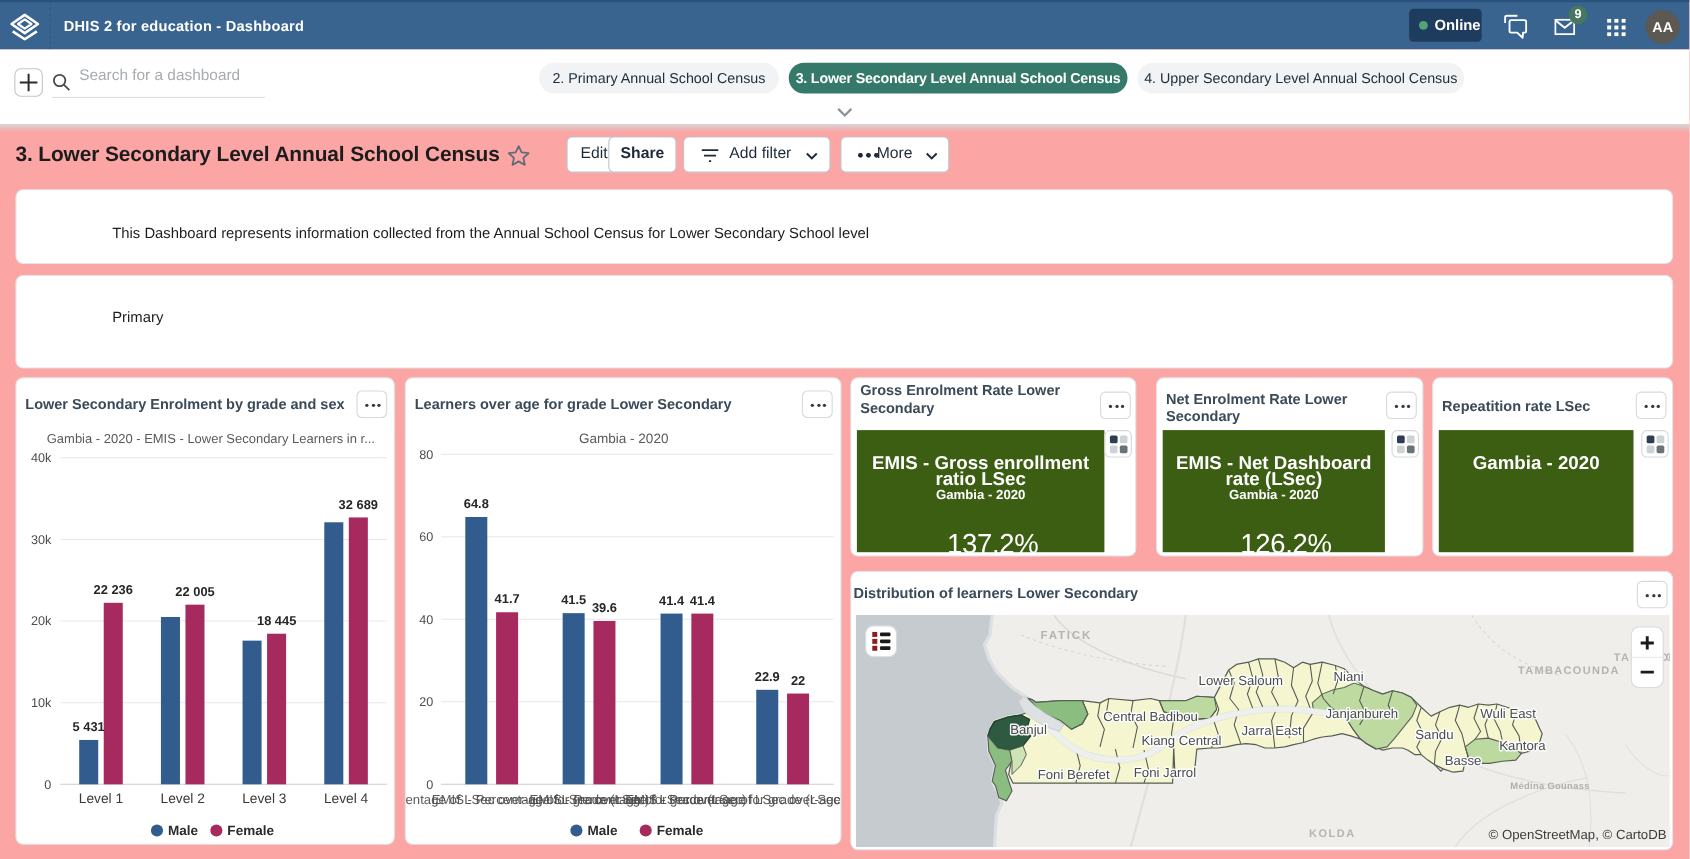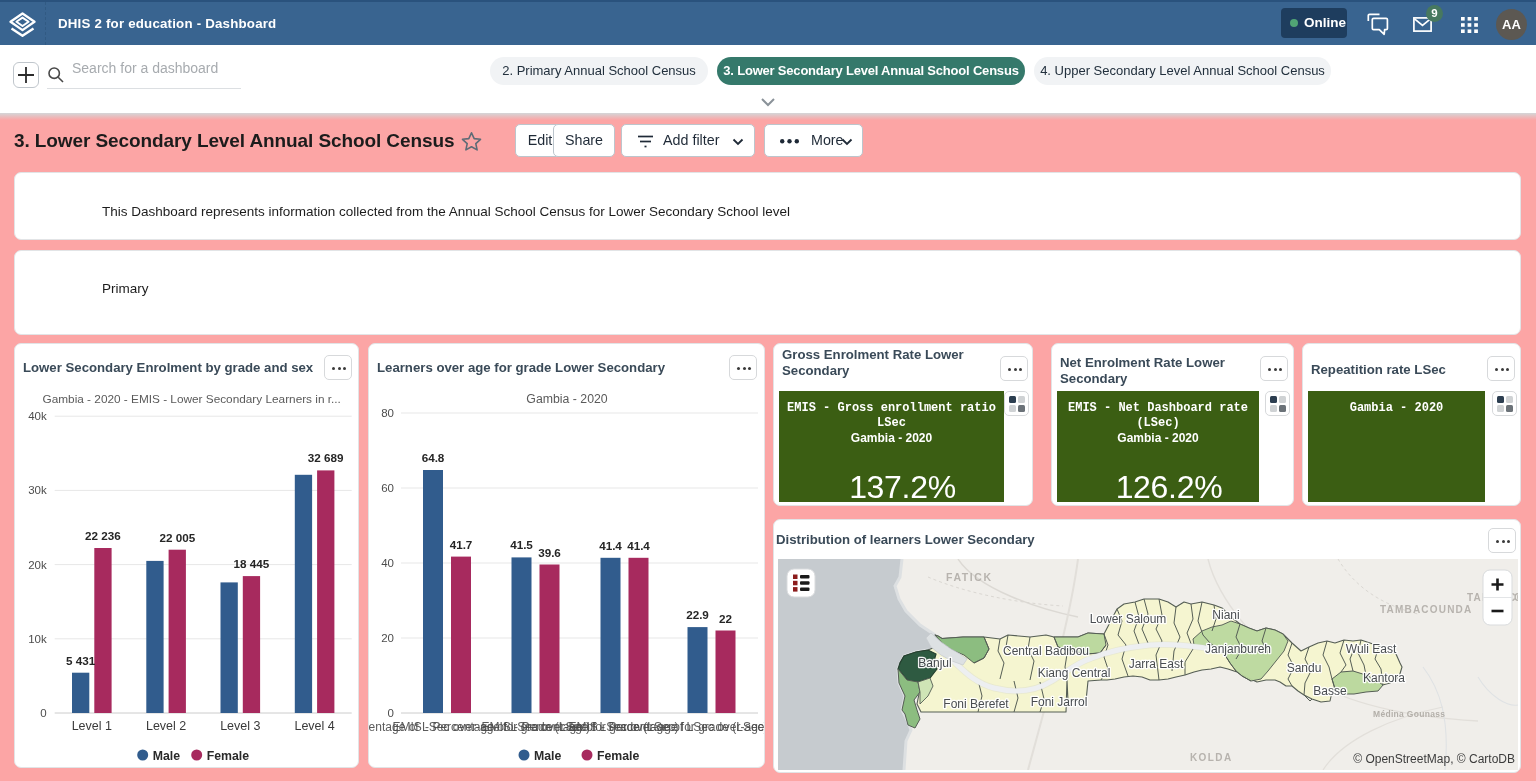--- a/index.html
+++ b/index.html
@@ -26,23 +26,23 @@
   .shadowtop { position:absolute; left:0; top:113px; width:1536px; height:7px; background:linear-gradient(#d4d6d8,rgba(239,240,242,0)); }
   .dtitle { position:absolute; left:14px; top:130px; font-size:19px; font-weight:bold; color:#1c1c1c; letter-spacing:-0.1px; }
   .btn { position:absolute; top:124px; height:33px; background:#fff; border:1px solid #bcc5cc; border-radius:5px; color:#1f2a37; font-size:14.3px; line-height:31px; text-align:center; font-weight:500; }
   
   .card { position:absolute; background:#fff; border:1px solid #e2e4e6; border-radius:7px; }
   .cardtitle { position:absolute; left:8px; top:16px; font-size:13.2px; font-weight:bold; color:#3a4a58; line-height:16px; }
   .dots { position:absolute; width:28px; height:25px; border:1px solid #d7d9db; border-radius:5px; background:#fff; }
   .dots span { position:absolute; top:11px; width:3px; height:3px; border-radius:50%; background:#3a3a3a; }
   .dots span:nth-child(1){left:7px} .dots span:nth-child(2){left:12.5px} .dots span:nth-child(3){left:18px}
   .kgreen { position:absolute; background:#3b5e13; color:#fff; text-align:center; }
-  .kgreen .l1 { font-size:12px; font-weight:bold; margin-top:10px; line-height:15px;font-family:Liberation Mono, monospace; }
+  .kgreen .l1 { font-size:17px; font-weight:bold; margin-top:22px; line-height:15px; }
   .kgreen .l2 { font-size:12px; font-weight:bold; line-height:15px; }
-  .kgreen .big { font-size:32px; font-weight:normal; letter-spacing:-0.3px;margin-left:22px; }
+  .kgreen .big { font-size:25px; font-weight:normal; letter-spacing:-0.3px;margin-left:22px; }
   .keyicon { position:absolute; width:25px; height:25px; border:1px solid #d7d9db; border-radius:5px; background:#fff; }
   .keyicon i { position:absolute; width:7px; height:7px; border-radius:1.5px; }
 </style>
 </head>
 <body>
 <div class="stage">
 
   <div class="topbar">
     <svg class="abs" style="left:9px;top:10px" width="27" height="25" viewBox="0 0 27 25">
       <g fill="none" stroke="#fff" stroke-linejoin="round">
@@ -103,34 +103,34 @@
   <svg class="chev" viewBox="0 0 16 10">
       <path d="M2 2 L8 8 L14 2" fill="none" stroke="#8a9299" stroke-width="2"></path>
     </svg>
   <div class="shadowtop"></div>
 
   <div class="dtitle">3. Lower Secondary Level Annual School Census</div>
   <svg class="abs" style="left:461px;top:131px" width="21" height="21" viewBox="0 0 21 21">
     <path d="M10.5 1.8 L13.2 7.6 L19.5 8.3 L14.8 12.6 L16.1 18.9 L10.5 15.7 L4.9 18.9 L6.2 12.6 L1.5 8.3 L7.8 7.6 Z" fill="none" stroke="#5f6b76" stroke-width="1.6" stroke-linejoin="round"></path>
   </svg>
   <div class="btn" style="left:495px;width:50px;margin-left:20px;">Edit</div>
-  <div class="btn" style="left:553px;width:62px;">Share</div>
+  <div class="btn" style="left:553px;width:62px;font-weight:bold;">Share</div>
   <div class="btn" style="left:621px;width:134px;text-align:left;padding-left:41px;">Add filter
     <svg class="abs" style="left:15px;top:9px" width="17" height="15" viewBox="0 0 17 15">
       <g stroke="#1f2a37" stroke-width="1.7" fill="none">
           <path d="M1 2.5 h15"></path>
           <path d="M3 7.5 h11"></path>
           <path d="M7.5 12.5 h2"></path>
         </g>
     </svg>
     <svg class="abs" style="left:110px;top:13px" width="12" height="8" viewBox="0 0 12 8">
         <path d="M1.5 1.5 L6 6 L10.5 1.5" fill="none" stroke="#1f2a37" stroke-width="1.8"></path>
       </svg>
   </div>
-  <div class="btn" style="left:764px;width:99px;text-align:left;padding-left:46px;">More
+  <div class="btn" style="left:764px;width:99px;text-align:left;padding-left:32px;">More
     <svg class="abs" style="left:15px;top:14px" width="20" height="5" viewBox="0 0 20 5">
         <circle cx="2.2" cy="2.2" r="2.2" fill="#1f2a37"></circle>
         <circle cx="9.5" cy="2.2" r="2.2" fill="#1f2a37"></circle>
         <circle cx="16.8" cy="2.2" r="2.2" fill="#1f2a37"></circle>
       </svg>
     <svg class="abs" style="left:76px;top:13px" width="12" height="8" viewBox="0 0 12 8">
         <path d="M1.5 1.5 L6 6 L10.5 1.5" fill="none" stroke="#1f2a37" stroke-width="1.8"></path>
       </svg>
   </div>
 

